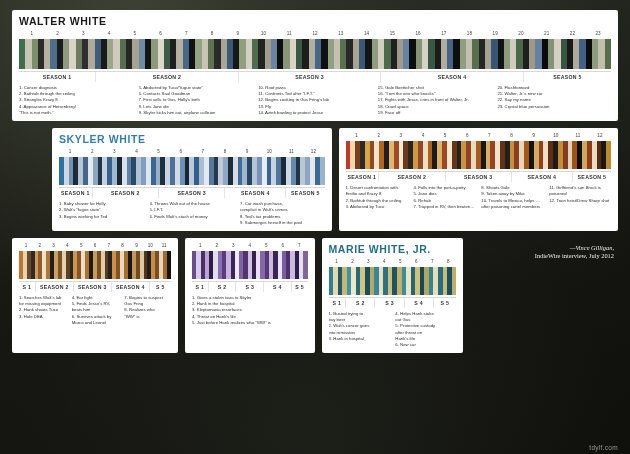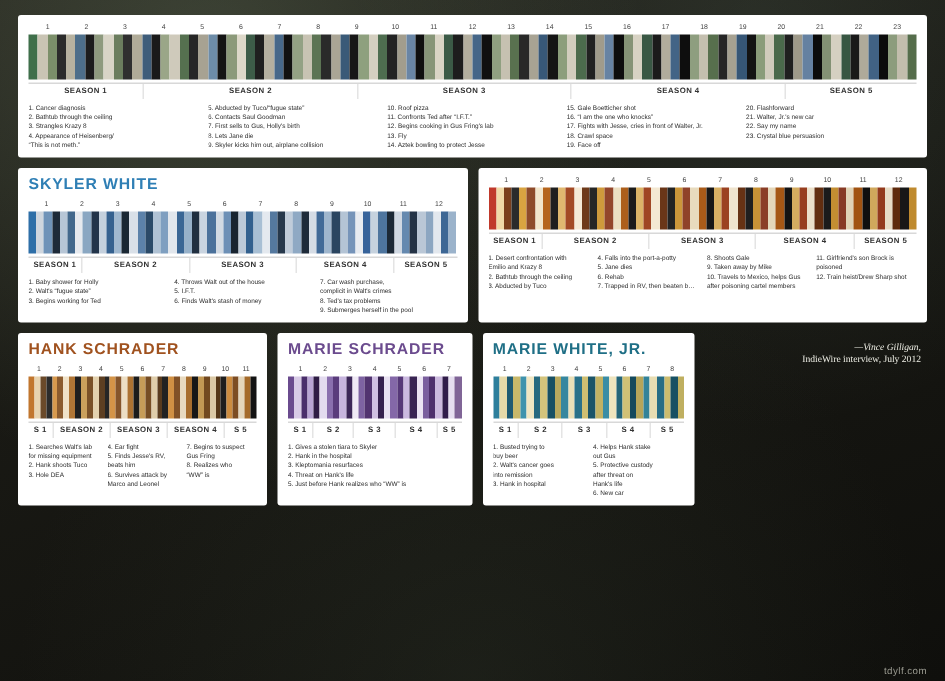--- a/index.html
+++ b/index.html
@@ -97,20 +97,21 @@
 </style>
 </head>
 <body>
 
 <div id="bg"></div>
 
 <div id="page">
 
 
   <div class="panel" style="margin-bottom:7px;">
+    <h2>WALTER WHITE</h2>
     <div class="ruler" id="ruler0">
         <span style="left: 2.17391%;">1</span>
         <span style="left: 6.52174%;">2</span>
         <span style="left: 10.8696%;">3</span>
         <span style="left: 15.2174%;">4</span>
         <span style="left: 19.5652%;">5</span>
         <span style="left: 23.913%;">6</span>
         <span style="left: 28.2609%;">7</span>
         <span style="left: 32.6087%;">8</span>
         <span style="left: 36.9565%;">9</span>
@@ -274,21 +275,21 @@
             <li>20. Flashforward</li>
             <li>21. Walter, Jr.'s new car</li>
             <li>22. Say my name</li>
             <li>23. Crystal blue persuasion</li>
           </ol>
         </div>
       </div>
   </div>
 
   <div class="row">
-    <div class="panel" style="flex:1 1 0; min-width:0;">
+    <div class="panel" style="flex:1 1 0; min-width:0;margin-left:40px;">
       <h2 class="sky">SKYLER WHITE</h2>
       <div class="ruler" id="ruler1">
           <span style="left: 4.16667%;">1</span>
           <span style="left: 12.5%;">2</span>
           <span style="left: 20.8333%;">3</span>
           <span style="left: 29.1667%;">4</span>
           <span style="left: 37.5%;">5</span>
           <span style="left: 45.8333%;">6</span>
           <span style="left: 54.1667%;">7</span>
           <span style="left: 62.5%;">8</span>
@@ -496,21 +497,20 @@
               <li>      poisoned</li>
               <li>12. Train heist/Drew Sharp shot</li>
             </ol>
           </div>
         </div>
     </div>
   </div>
 
   <div class="row" style="align-items:stretch;">
     <div class="panel" style="flex:1.25 1 0; min-width:0;">
-      <h2 class="hank">HANK SCHRADER</h2>
       <div class="ruler" id="ruler3">
           <span style="left: 4.54545%;">1</span>
           <span style="left: 13.6364%;">2</span>
           <span style="left: 22.7273%;">3</span>
           <span style="left: 31.8182%;">4</span>
           <span style="left: 40.9091%;">5</span>
           <span style="left: 50%;">6</span>
           <span style="left: 59.0909%;">7</span>
           <span style="left: 68.1818%;">8</span>
           <span style="left: 77.2727%;">9</span>
@@ -587,21 +587,20 @@
             <ol>
               <li>7. Begins to suspect</li>
               <li>    Gus Fring</li>
               <li>8. Realizes who</li>
               <li>    “WW” is</li>
             </ol>
           </div>
         </div>
     </div>
     <div class="panel" style="flex:0.95 1 0; min-width:0;">
-      <h2 class="marie">MARIE SCHRADER</h2>
       <div class="ruler" id="ruler4">
           <span style="left: 7.14286%;">1</span>
           <span style="left: 21.4286%;">2</span>
           <span style="left: 35.7143%;">3</span>
           <span style="left: 50%;">4</span>
           <span style="left: 64.2857%;">5</span>
           <span style="left: 78.5714%;">6</span>
           <span style="left: 92.8571%;">7</span>
         </div>
       <div class="stripes" id="stripes4">

